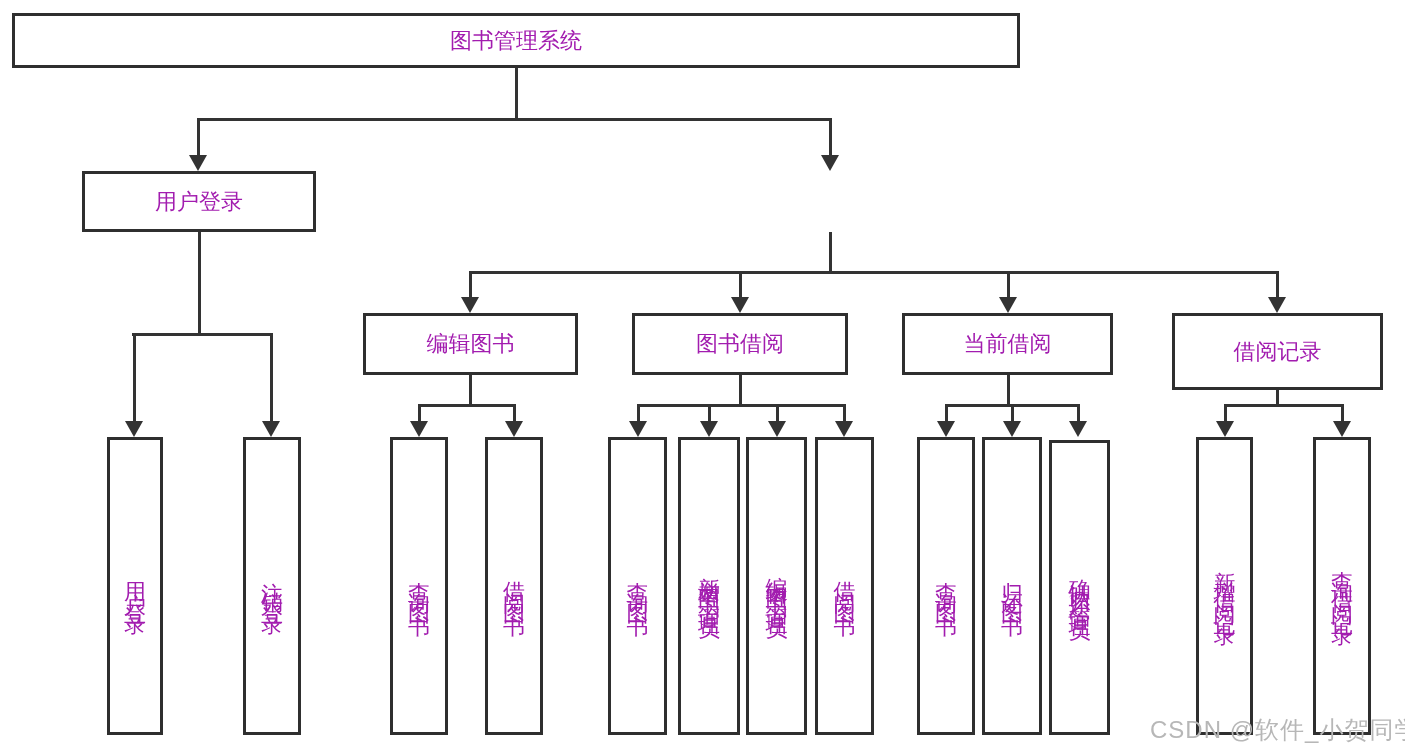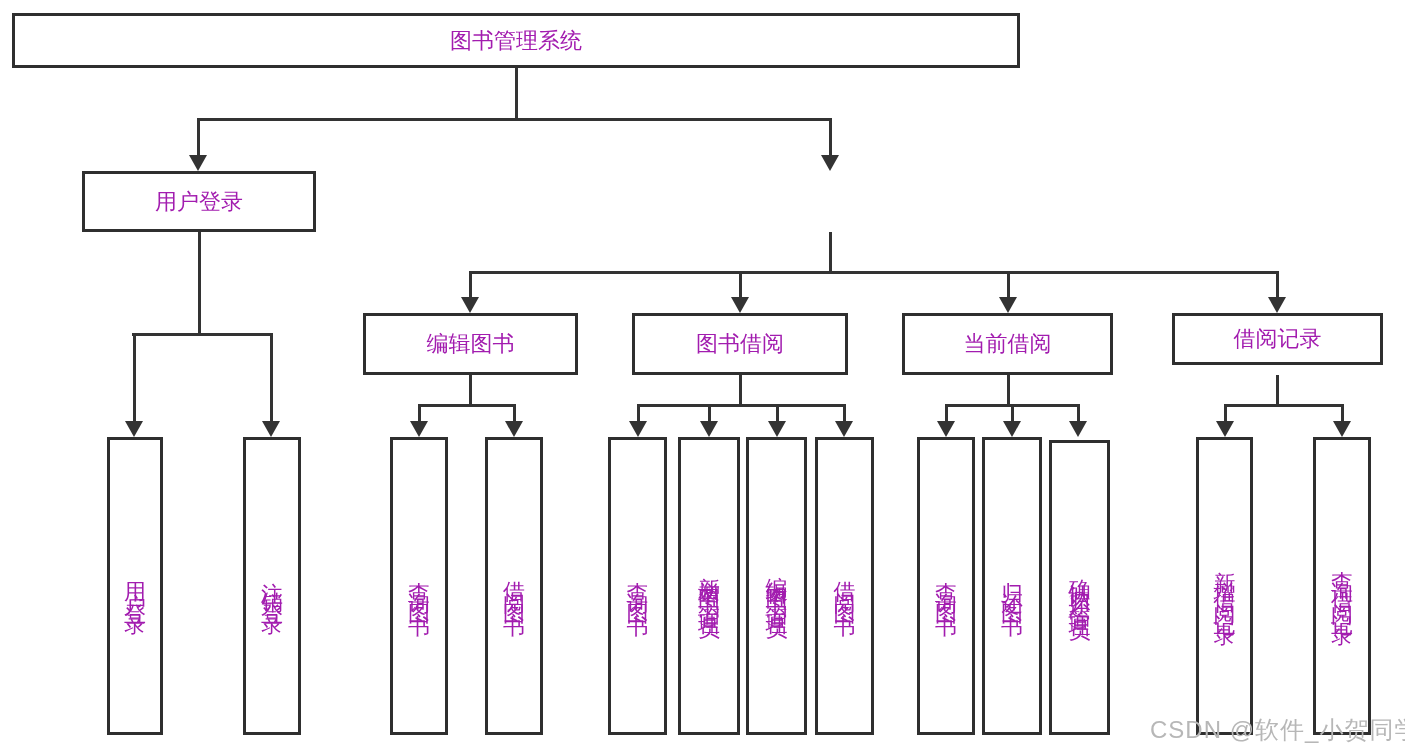--- a/index.html
+++ b/index.html
@@ -105,21 +105,21 @@
 
   <div class="box" style="left:363px;top:313px;width:215px;height:62px">
     <span>编辑图书</span>
   </div>
   <div class="box" style="left:902px;top:313px;width:211px;height:62px">
     <span>当前借阅</span>
   </div>
   <div class="box" style="left:632px;top:313px;width:216px;height:62px">
     <span>图书借阅</span>
   </div>
-  <div class="box" style="left:1172px;top:313px;width:211px;height:52px">
+  <div class="box" style="left:1172px;top:313px;width:211px;height:77px">
     <span>借阅记录</span>
   </div>
 
   <div class="box v" style="left:107px;top:437px;width:56px;height:298px">
     <span>用户登录</span>
   </div>
   <div class="box v" style="left:243px;top:437px;width:58px;height:298px">
     <span>注销登录</span>
   </div>
 

